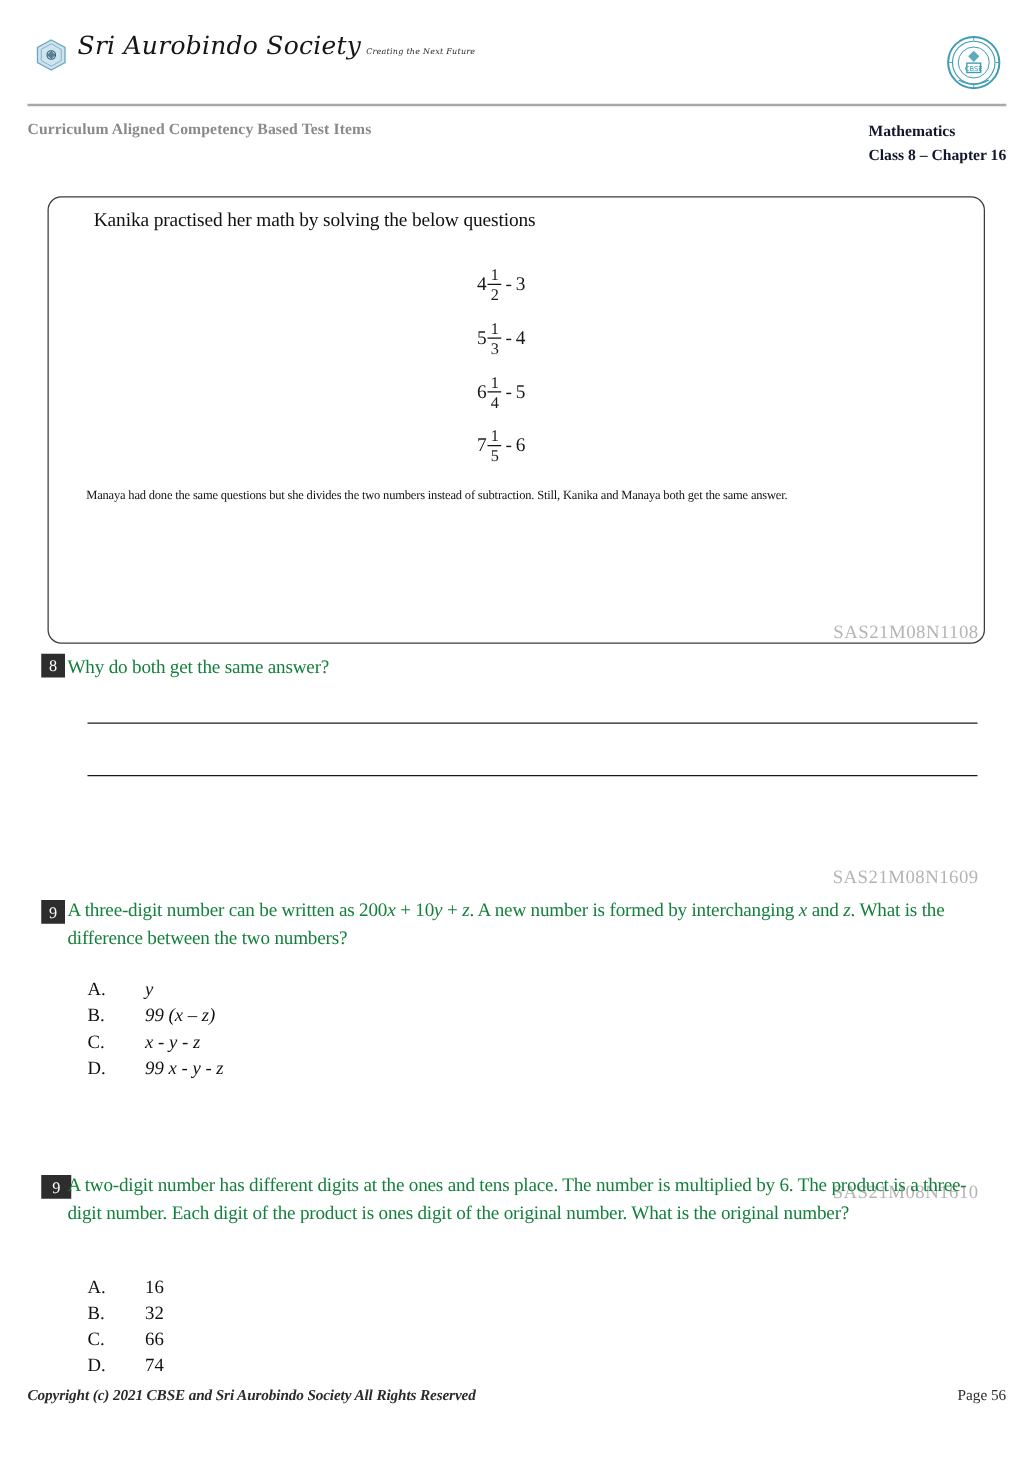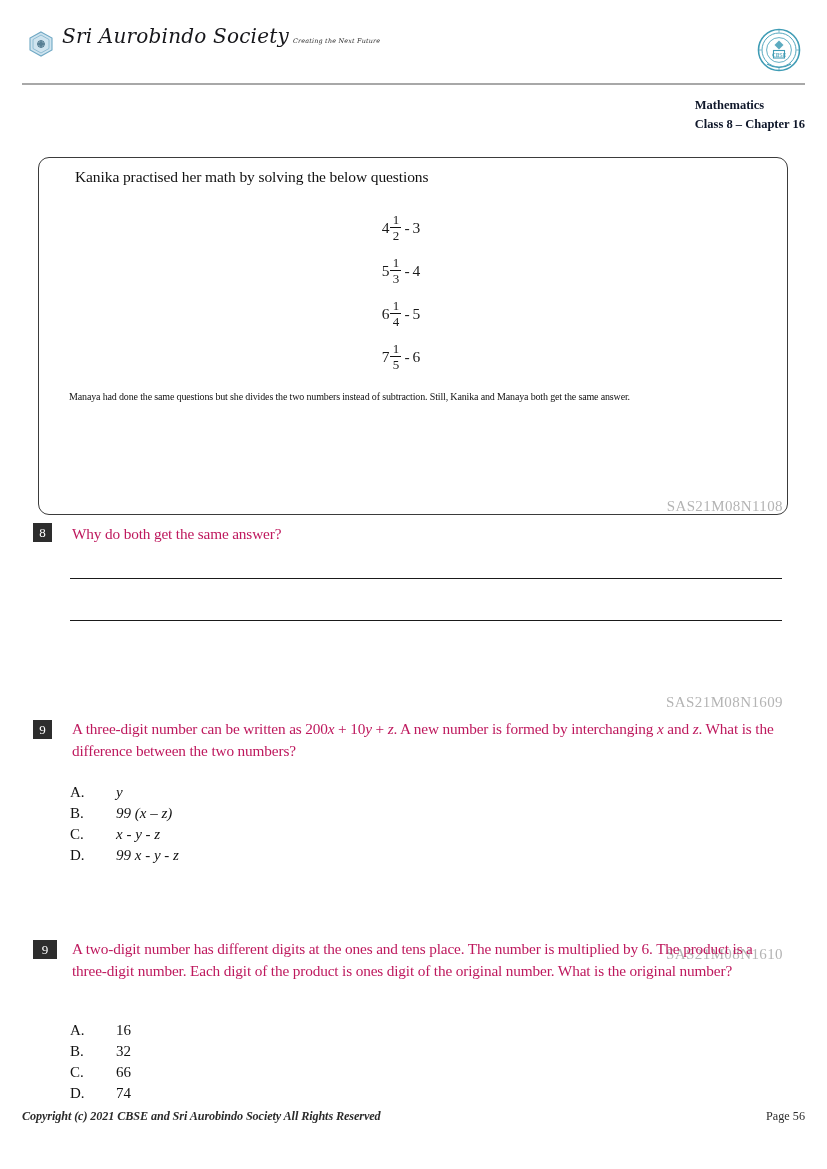--- a/index.html
+++ b/index.html
@@ -217,25 +217,25 @@
     line-height: 19px;
     text-align: center;
     box-sizing: border-box;
   }
   .qnum.wide {
     width: 24px;
     left: 33px;
   }
   .qtext {
     position: absolute;
-    left: 72px;
+    left: 54px;
     right: 42px;
     font-size: 15.3px;
     line-height: 1.45;
-    color: #be185d;
+    color: #15803d;
     letter-spacing: -0.15px;
   }
   var, .mvar {
     font-family: "Liberation Serif", serif;
     font-style: italic;
   }
 
   .answer-line {
     position: absolute;
     left: 70px;
@@ -330,20 +330,21 @@
           <line x1="43.5" y1="26" x2="46.5" y2="26"></line>
         </g>
         <path d="M14 40 q12 7 24 0" fill="none" stroke="#3f9cb5" stroke-width="1.1"></path>
       </svg>
     </span>
   </div>
 
   <div class="rule"></div>
 
   <div class="runhead">
+    <div class="runhead-left">Curriculum Aligned Competency Based Test Items</div>
     <div class="runhead-right">
       <div>Mathematics</div>
       <div>Class 8 – Chapter 16</div>
     </div>
   </div>
 
   <div class="stimulus-box">
     <div class="stim-lead">Kanika practised her math by solving the below questions</div>
 
     <div class="eq-list">

